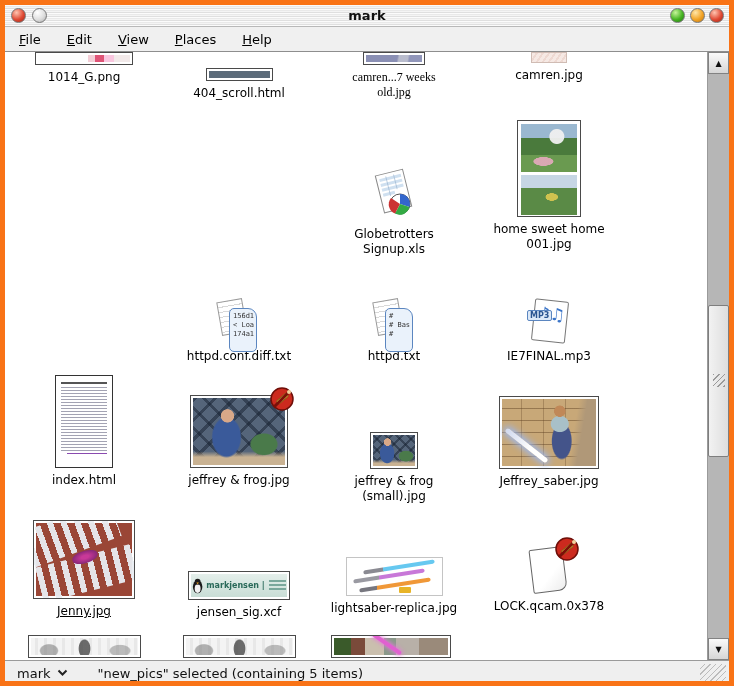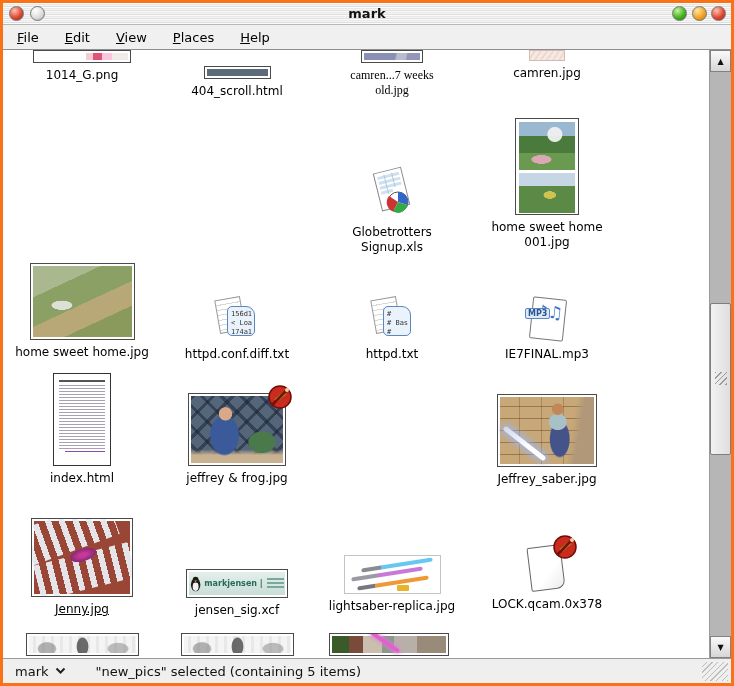--- a/index.html
+++ b/index.html
@@ -1,17 +1,17 @@
 <!DOCTYPE html>
 <html><head>
 <meta charset="utf-8">
 <style>
   * { margin:0; padding:0; box-sizing:border-box; }
   html,body { width:734px; height:686px; background:#fff; font-family:"DejaVu Sans","Liberation Sans",sans-serif; }
-  #window { position:relative; width:734px; height:686px; border:3px solid #f97316; overflow:hidden; background:#fff; }
+  #window { position:relative; width:734px; height:686px; border:5px solid #f97316; overflow:hidden; background:#fff; }
 
   
   #titlebar { position:relative; height:22px;
     background:repeating-linear-gradient(180deg,#fbfbfb 0 1px,#e9e9e9 1px 2px,#f4f4f4 2px 3px,#dfdfdf 3px 4px);
     border-bottom:1px solid #b8b8b8; }
   #title { position:absolute; left:0; right:0; top:3px; text-align:center; font-size:13px; font-weight:600; color:#111; }
   .tb-btn { position:absolute; top:3px; width:15px; height:15px; border-radius:50%; border:1px solid #777; }
   .tb-red-l   { left:6px;  background:radial-gradient(circle at 35% 28%,#ffc4b0,#e04a34 55%,#a02212); }
   .tb-gray-l  { left:27px; background:radial-gradient(circle at 35% 28%,#ffffff,#dedede 55%,#ababab); }
   .tb-green-r { right:44px; background:radial-gradient(circle at 35% 28%,#c6f49a,#46b422 55%,#1f7410); }
@@ -126,21 +126,21 @@
   
   .tindex { width:58px; height:93px; background:#fff; border:1px solid #333; box-shadow:inset 0 0 0 3px #fff; padding:6px 5px; }
   .tindex .tl { height:2px; margin-bottom:3px; background:#555; }
   .tindex .body-lines { height:64px; background:
      repeating-linear-gradient(180deg, rgba(140,140,160,.8) 0 1px, rgba(0,0,0,0) 1px 3px); }
   .tindex .bl-accent { height:1px; background:#8a4ab0; margin:2px 0 0 6px; }
 
   
   .doc-back { position:absolute; width:26px; height:34px; background:#fff; border:1px solid #9a9a9a; transform:rotate(-10deg);
      background-image:repeating-linear-gradient(180deg, rgba(0,0,0,0) 0 4px, #d8d8d8 4px 5px); }
-  .doc-front { position:absolute; left:10px; top:8px; width:28px; height:30px; background:#eaf2fb; border:1px solid #5b86c0;
+  .doc-front { position:absolute; left:10px; top:8px; width:28px; height:44px; background:#eaf2fb; border:1px solid #5b86c0;
      border-radius:5px 9px 5px 5px; padding:3px 2px 0 3px; }
   .doc-front .mono { font-family:"DejaVu Sans Mono","Liberation Mono",monospace; font-size:7px; line-height:9px; color:#333; white-space:pre; }
 
   
   .tmp3 { position:relative; width:48px; height:46px; }
   .tmp3 .sheet { position:absolute; left:8px; top:2px; width:34px; height:42px; background:#fff; border:1px solid #777; transform:rotate(6deg); border-radius:2px; }
   .tmp3 .notes { position:absolute; left:14px; top:6px; font-size:17px; color:#3a74c8; transform:rotate(6deg); }
   .tmp3 .badge { position:absolute; left:2px; top:12px; font-size:8px; font-weight:bold; color:#2a5490; background:#dce9f8; border:1px solid #5b86c0; padding:0 2px; border-radius:2px; }
 
   
@@ -241,24 +241,20 @@
 
       <div class="file-item lw125" style="left:469px; top:68px;">
         <div class="thumb thome001">
           <div class="p1"></div>
             <div class="gap"></div>
             <div class="p2"></div>
         </div>
         <div class="file-label">home sweet home 001.jpg</div>
       </div>
 
-      <div class="file-item" style="left:4px; top:213px;">
-        <div class="thumb taerial"></div>
-        <div class="file-label">home sweet home.jpg</div>
-      </div>
 
       <div class="file-item" style="left:159px; top:248px;">
         <div class="icon-wrap" style="width:40px;height:44px;">
           <div class="doc-back"></div>
           <div class="doc-front">
             <div class="mono">156d1</div>
             <div class="mono">&lt; Loa</div>
             <div class="mono">174a1</div>
           </div>
         </div>
@@ -300,20 +296,24 @@
           <svg class="emblem" style="right:-9px; top:-10px;" viewBox="0 0 27 27">
             <circle cx="13" cy="13" r="11" fill="#cc2a1e" stroke="#6e0e08" stroke-width="1.5"></circle>
             <rect x="7" y="11" width="13" height="4" rx="1" transform="rotate(-40 13 13)" fill="#e8b84a" stroke="#7a5a10" stroke-width="0.8"></rect>
             <line x1="5" y1="21" x2="21" y2="5" stroke="#7a1008" stroke-width="3"></line>
             <circle cx="20" cy="6" r="2" fill="#ffe9b0" opacity="0.9"></circle>
           </svg>
         </div>
         <div class="file-label">jeffrey &amp; frog.jpg</div>
       </div>
 
+      <div class="file-item lw100" style="left:314px; top:380px;">
+        <div class="thumb tjfsmall"></div>
+        <div class="file-label">jeffrey &amp; frog (small).jpg</div>
+      </div>
 
       <div class="file-item" style="left:469px; top:344px;">
         <div class="thumb tsaber">
           <div class="saber-blade"></div>
         </div>
         <div class="file-label">Jeffrey_saber.jpg</div>
       </div>
 
       <div class="file-item" style="left:4px; top:468px;text-decoration:underline;">
         <div class="thumb tjenny">

